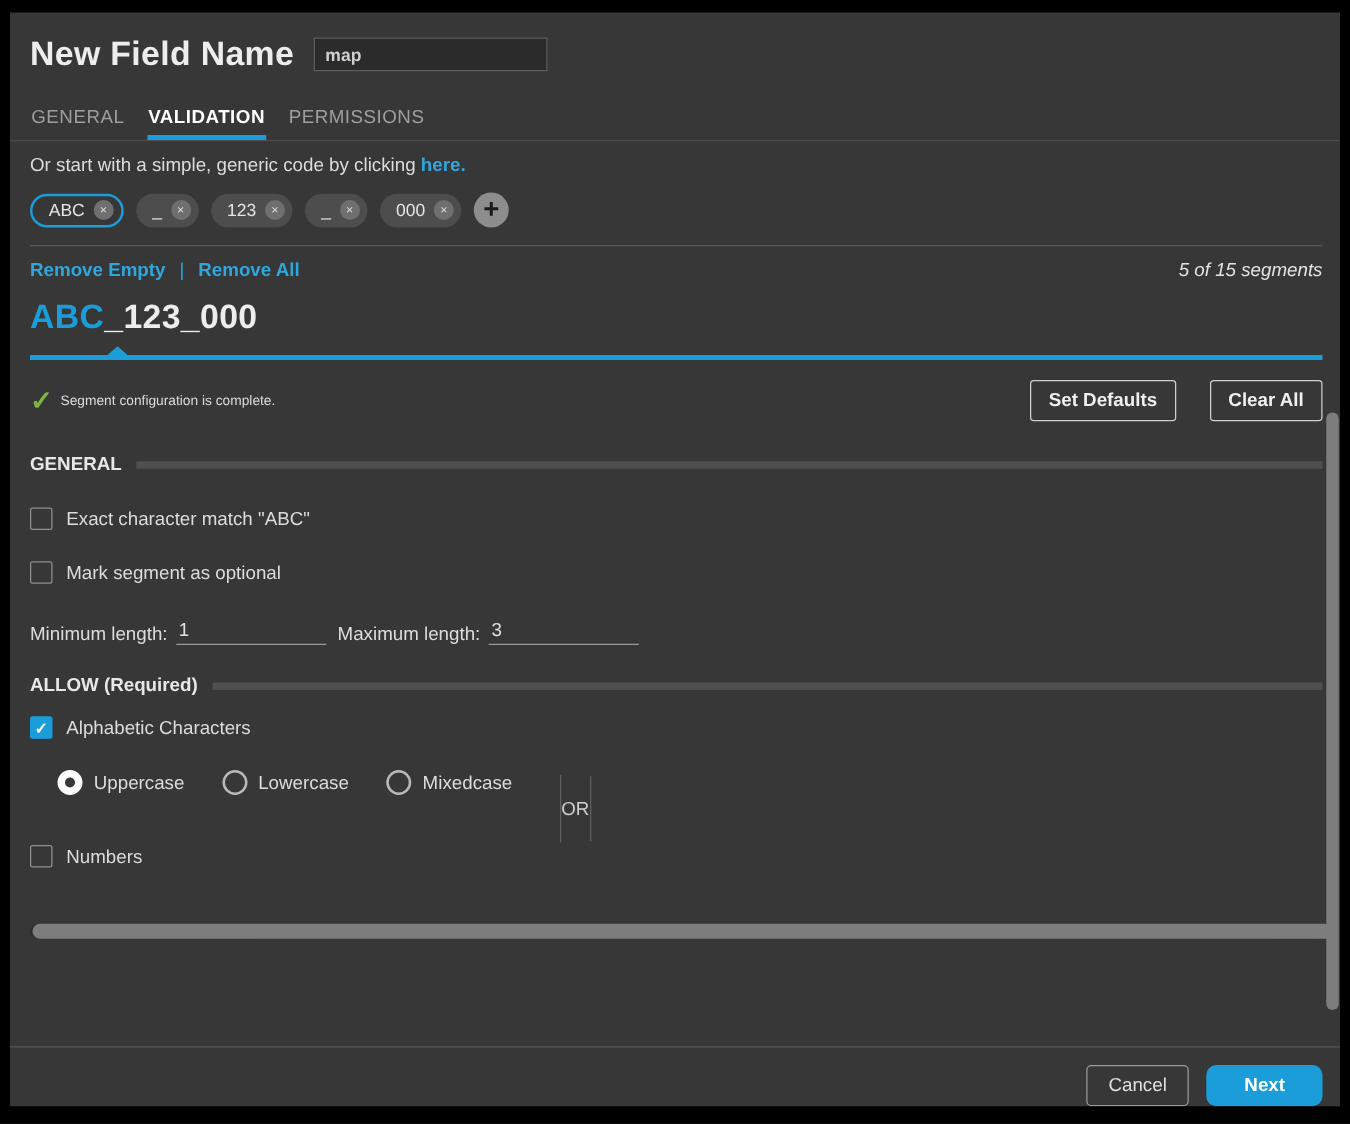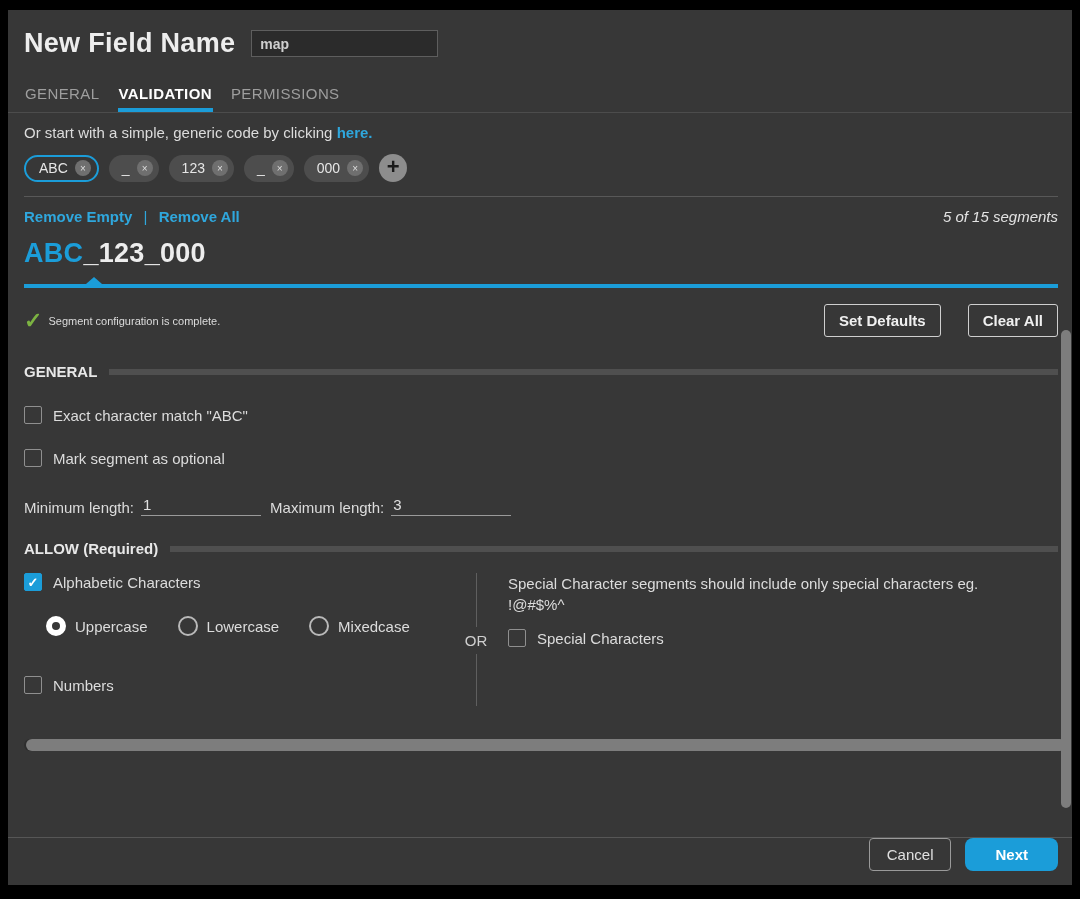--- a/index.html
+++ b/index.html
@@ -77,37 +77,37 @@
 
   
   .len-row { margin-top:29px; display:flex; align-items:flex-end; font-size:15px; color:#dcdcdc; }
   .len-input { width:120px; background:transparent; border:none; border-bottom:1px solid #9a9a9a;
     color:#e0e0e0; font-family:inherit; font-size:15px; margin-left:7px; padding:0 0 2px 2px; outline:none; }
   .len-row .grp2 { margin-left:9px; }
 
   
   .allow-cols { margin-top:16px; display:flex; min-height:148px; }
   .col-left { width:424px; }
-  .col-div { width:56px; display:flex; flex-direction:column; align-items:center; }
+  .col-div { width:56px; display:flex; flex-direction:row; align-items:center; }
   .col-div .vline { width:1px; background:#5f5f5f; }
   .col-div .vline.topl { height:54px; }
   .col-div .vline.botl { height:52px; }
   .or-lbl { font-size:15px; color:#cfcfcf; margin:5px 0; }
   .col-right { flex:1; padding-left:4px; }
   .note { font-size:15px; line-height:21px; color:#dcdcdc; }
   .radios { margin-top:25px; margin-left:22px; display:flex; align-items:center; gap:30px; }
 
   
   .h-scroll { margin:18px 0 0 0; position:relative; height:12px; background:#2e2e2e; border-radius:6px; }
   .h-thumb { position:absolute; left:2px; top:0; height:12px; width:1040px; background:#7d7d7d; border-radius:6px; cursor:grab; }
   .v-thumb { position:absolute; right:1px; top:320px; width:10px; height:478px; background:#7d7d7d; border-radius:5px; cursor:grab; }
 
   
   .footer { position:absolute; left:0; right:0; bottom:0; height:48px; border-top:1px solid #565656;
-    display:flex; align-items:flex-start; justify-content:flex-end; gap:14px; padding-right:14px; background:#373737; }
+    display:flex; align-items:flex-end; justify-content:flex-end; gap:14px; padding-right:14px; background:#373737; }
   .cancel-btn { background:transparent; border:1px solid #9a9a9a; border-radius:4px; color:#e0e0e0;
     font-family:inherit; font-size:15px; padding:7px 17px; cursor:pointer; }
   .next-btn { background:#1b9dd9; border:none; border-radius:8px; color:#fff; font-weight:bold;
     font-family:inherit; font-size:15px; padding:8px 30px; cursor:pointer; }
 </style>
 </head>
 <body>
 
 <div class="dialog">
 
@@ -232,30 +232,20 @@
           <span>Numbers</span>
         </div>
       </div>
 
       <div class="col-div">
         <span class="vline topl"></span>
         <span class="or-lbl">OR</span>
         <span class="vline botl"></span>
       </div>
 
-      <div class="col-right">
-        <div class="note">
-          <span>Special Character segments should include only special characters eg.</span><br>
-          <span>!@#$%^</span>
-        </div>
-        <div class="cb-row" style="margin-top:14px;">
-          <span class="cb"></span>
-          <span>Special Characters</span>
-        </div>
-      </div>
     </div>
 
     <div class="h-scroll">
       <div class="h-thumb"></div>
     </div>
 
   </div>
 
   <div class="v-thumb"></div>
 

